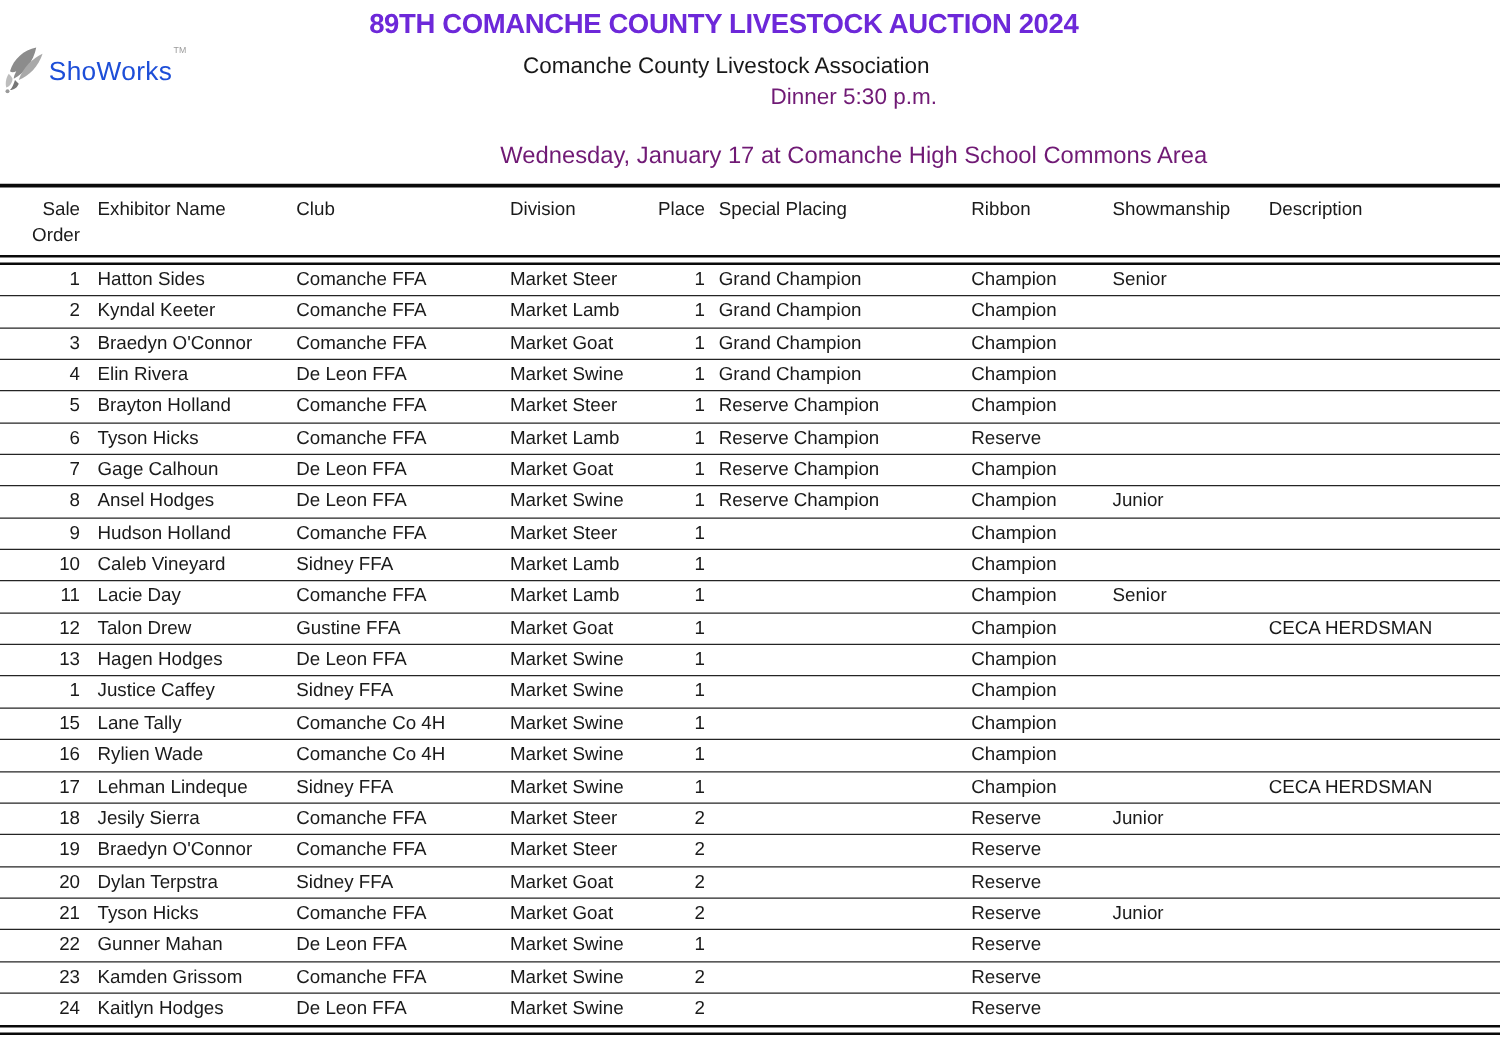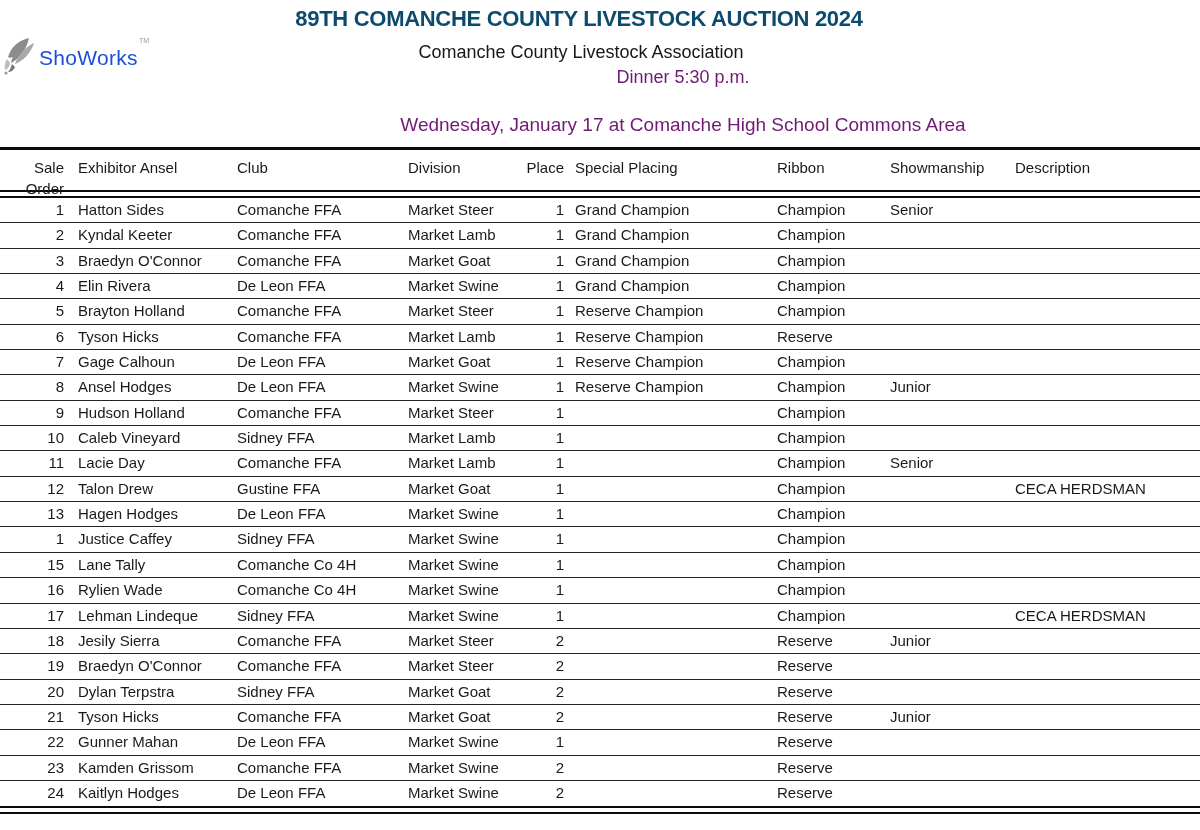--- a/index.html
+++ b/index.html
@@ -8,42 +8,42 @@
     width:1200px;height:830px;
     background:#ffffff;
     font-family:"Liberation Sans","DejaVu Sans",sans-serif;
     color:#1a1a1a;
     overflow:hidden;
   }
   
   .doc-title{
     position:absolute;top:6px;left:0;width:1158px;
     text-align:center;font-size:22px;font-weight:700;
-    letter-spacing:-0.3px;color:#0c4a6e;white-space:nowrap;
+    letter-spacing:-0.3px;color:#6d28d9;white-space:nowrap;
   }
   .doc-subtitle{
     position:absolute;top:42px;left:0;width:1162px;
     text-align:center;font-size:18px;color:#181818;white-space:nowrap;
   }
   .hline{position:absolute;left:166px;width:1034px;text-align:center;color:#701a75;white-space:nowrap;}
   .hline.dinner{top:67px;font-size:18px;}
   .hline.auction{top:91px;font-size:18px;}
   .hline.dateline{top:114px;font-size:19px;}
   
   .logo{position:absolute;top:37px;left:3px;display:flex;align-items:flex-start;}
   .logo svg{display:block;}
   .logo-text{
     font-size:21px;color:#1d4ed8;letter-spacing:0.3px;
     margin-left:2px;margin-top:9px;font-weight:400;
   }
   .logo-tm{font-size:7px;color:#9a9a9a;vertical-align:super;margin-left:1px;}
   
   .table{position:absolute;top:147px;left:0;width:1200px;}
   .top-rule{height:3px;background:#0a0a0a;}
-  .thead{position:relative;height:40px;}
+  .thead{position:relative;height:54px;}
   .double-rule{
     height:8px;box-sizing:border-box;
     border-top:2.5px solid #0a0a0a;border-bottom:2.5px solid #0a0a0a;
   }
   .c{position:absolute;white-space:nowrap;font-size:15px;color:#1a1a1a;}
   .thead .c{top:7px;line-height:21px;}
   .c-sale{left:0;width:64px;text-align:right;}
   .c-exh{left:78px;}
   .c-club{left:237px;}
   .c-div{left:408px;}
@@ -78,21 +78,21 @@
 
   <div class="doc-title">89TH COMANCHE COUNTY LIVESTOCK AUCTION 2024</div>
   <div class="doc-subtitle">Comanche County Livestock Association</div>
   <div class="hline dinner">Dinner 5:30 p.m.</div>
   <div class="hline dateline">Wednesday, January 17 at Comanche High School Commons Area</div>
 
   <div class="table">
     <div class="top-rule"></div>
     <div class="thead">
       <span class="c c-sale"><span>Sale</span><br><span>Order</span></span>
-      <span class="c c-exh">Exhibitor Ansel</span>
+      <span class="c c-exh">Exhibitor Name</span>
       <span class="c c-club">Club</span>
       <span class="c c-div">Division</span>
       <span class="c c-place">Place</span>
       <span class="c c-special">Special Placing</span>
       <span class="c c-ribbon">Ribbon</span>
       <span class="c c-show">Showmanship</span>
       <span class="c c-desc">Description</span>
     </div>
     <div class="double-rule"></div>
     <div class="tbody">

